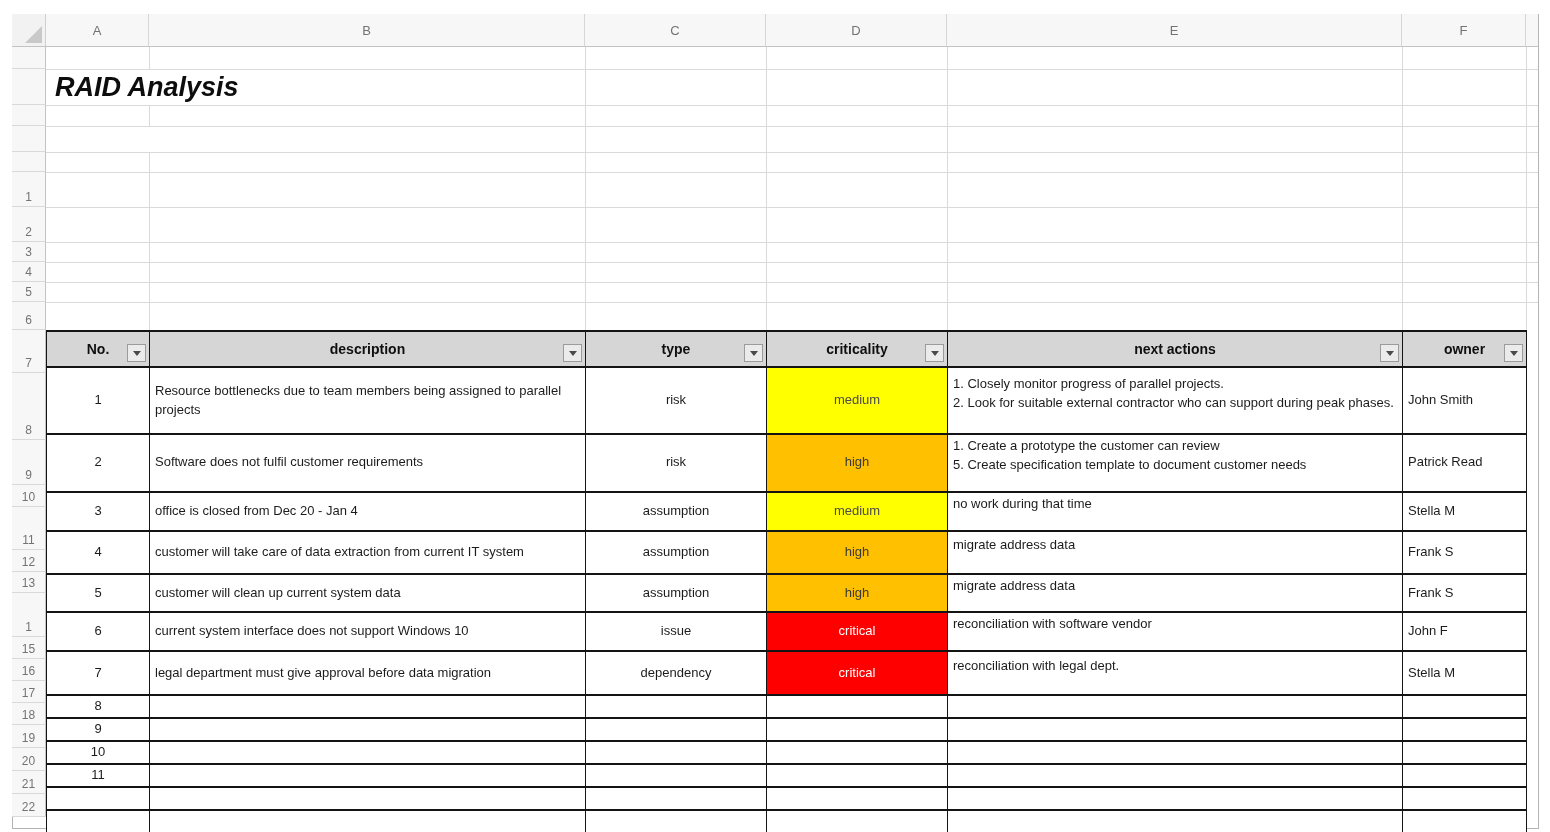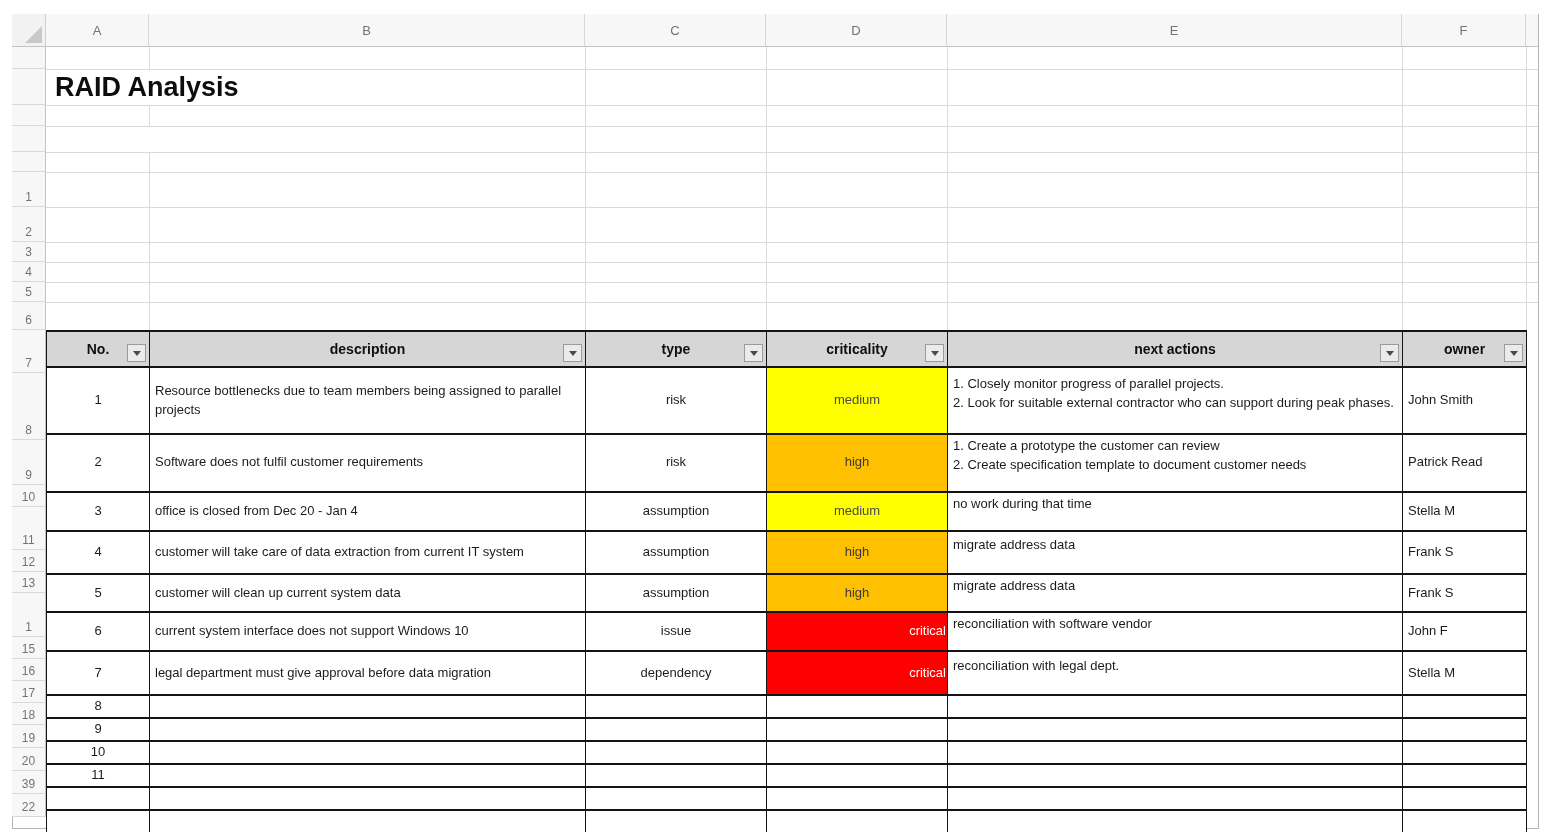--- a/index.html
+++ b/index.html
@@ -20,40 +20,40 @@
   
   .gutter{left:12px;top:47px;width:34px;display:flex;flex-direction:column;}
   .rh{box-sizing:border-box;width:34px;background:#f7f7f7;border-right:1px solid #c3c3c3;
       border-bottom:1px solid #d9d9d9;color:#737373;font-size:12px;
       display:flex;align-items:flex-end;justify-content:center;padding-bottom:2px;}
   
   .glv{width:1px;background:#dadada;}
   .glh{height:1px;background:#dadada;}
   
   .title{left:55px;top:69px;height:36px;display:flex;align-items:center;
-         font-size:27px;font-weight:bold;color:#0d0d0d;white-space:nowrap;}
+         font-size:27px;font-weight:bold;font-style:italic;color:#0d0d0d;white-space:nowrap;}
   .subtitle{left:55px;top:126px;height:26px;display:flex;align-items:center;
          font-size:17.5px;font-weight:bold;color:#0d0d0d;white-space:nowrap;}
   
   table.raid{position:absolute;left:46px;top:330px;width:1480px;border-collapse:collapse;
          table-layout:fixed;}
   table.raid th,table.raid td{border-top:2px solid #141414;border-bottom:2px solid #141414;
          border-left:1.5px solid #141414;border-right:1.5px solid #141414;
          box-sizing:border-box;overflow:hidden;}
   table.raid th{position:relative;background:#d6d6d6;font-size:14px;font-weight:bold;
          color:#0f0f0f;text-align:center;}
   table.raid td{font-size:13px;color:#1c1c1c;line-height:1.45;vertical-align:middle;
          background:#fff;}
   .c-no,.c-type,.c-crit{text-align:center;}
   .c-desc{padding:2px 14px 2px 5px;}
   .c-next{padding:2px 4px 16px 5px;white-space:pre-line;margin-left:24px;}
   .c-owner{padding:2px 4px 2px 5px;}
   td.c-crit[data-level="medium"]{background:#ffff00;color:#4a4a4a;}
   td.c-crit[data-level="high"]{background:#ffc000;color:#3a3a3a;}
-  td.c-crit[data-level="critical"]{background:#ff0000;color:#ffffff;text-align:right;}
+  td.c-crit[data-level="critical"]{background:#ff0000;color:#ffffff;}
   .filter-btn{position:absolute;right:3px;bottom:4px;width:17px;height:16px;
          background:#ebebeb;border:1px solid #9b9b9b;
          display:flex;align-items:center;justify-content:center;cursor:pointer;}
   .filter-tri{width:0;height:0;border-left:4px solid transparent;
          border-right:4px solid transparent;border-top:5px solid #4a4a4a;}
 </style>
 </head>
 <body>
 
 <div id="page">
@@ -93,21 +93,21 @@
     <div class="rh" style="height:43px">11</div>
     <div class="rh" style="height:22px">12</div>
     <div class="rh" style="height:21px">13</div>
     <div class="rh" style="height:44px">1</div>
     <div class="rh" style="height:22px">15</div>
     <div class="rh" style="height:22px">16</div>
     <div class="rh" style="height:22px">17</div>
     <div class="rh" style="height:22px">18</div>
     <div class="rh" style="height:23px">19</div>
     <div class="rh" style="height:23px">20</div>
-    <div class="rh" style="height:23px">39</div>
+    <div class="rh" style="height:23px">21</div>
     <div class="rh" style="height:23px">22</div>
   </div>
 
   <div class="abs glh" style="left:46px;top:69px;width:1492px"></div>
   <div class="abs glh" style="left:46px;top:105px;width:1492px"></div>
   <div class="abs glh" style="left:46px;top:126px;width:1492px"></div>
   <div class="abs glh" style="left:46px;top:152px;width:1492px"></div>
   <div class="abs glh" style="left:46px;top:172px;width:1492px"></div>
   <div class="abs glh" style="left:46px;top:207px;width:1492px"></div>
   <div class="abs glh" style="left:46px;top:242px;width:1492px"></div>
@@ -183,21 +183,21 @@
         <td class="c-next">1. Closely monitor progress of parallel projects.
 2. Look for suitable external contractor who can support during peak phases.</td>
         <td class="c-owner">John Smith</td>
       </tr>
       <tr style="height:45px">
         <td class="c-no">2</td>
         <td class="c-desc">Software does not fulfil customer requirements</td>
         <td class="c-type">risk</td>
         <td class="c-crit" data-level="high">high</td>
         <td class="c-next">1. Create a prototype the customer can review
-2. Create specification template to document customer needs</td>
+5. Create specification template to document customer needs</td>
         <td class="c-owner">Patrick Read</td>
       </tr>
       <tr style="height:22px">
         <td class="c-no">3</td>
         <td class="c-desc">office is closed from Dec 20 - Jan 4</td>
         <td class="c-type">assumption</td>
         <td class="c-crit" data-level="medium">medium</td>
         <td class="c-next">no work during that time</td>
         <td class="c-owner">Stella M</td>
       </tr>

